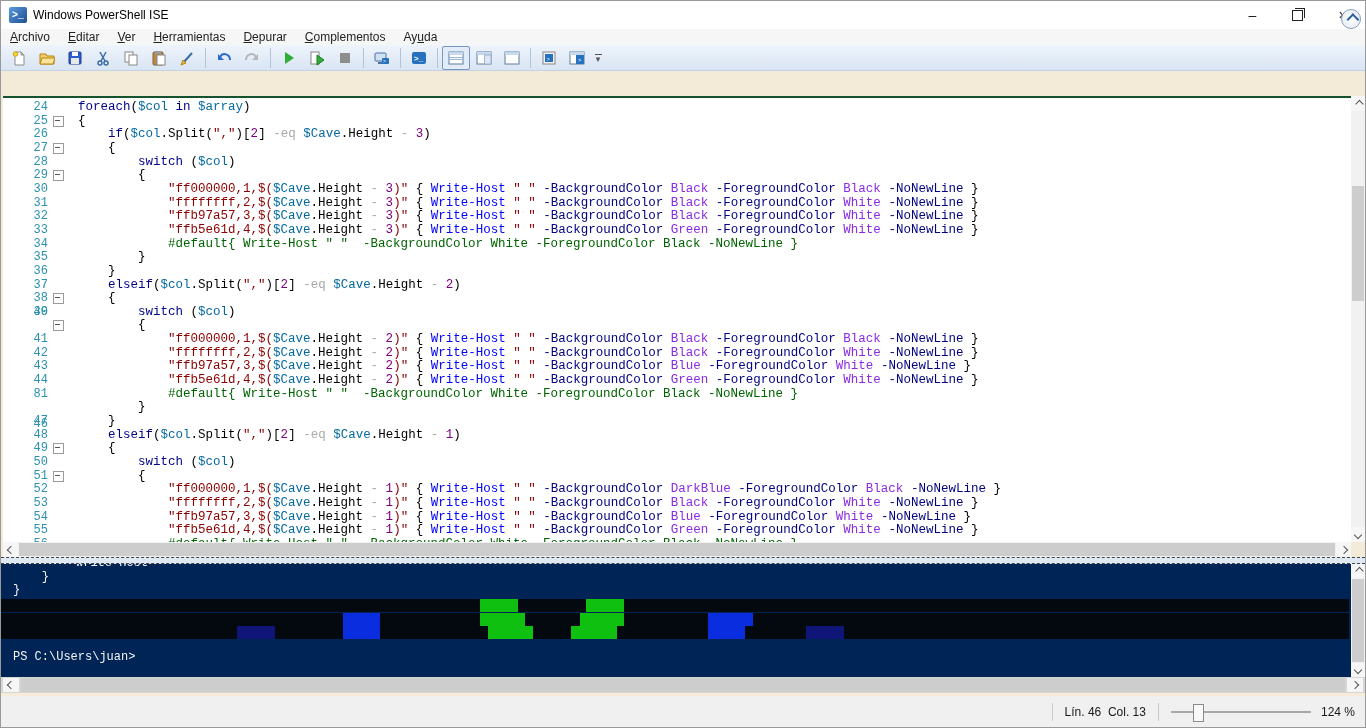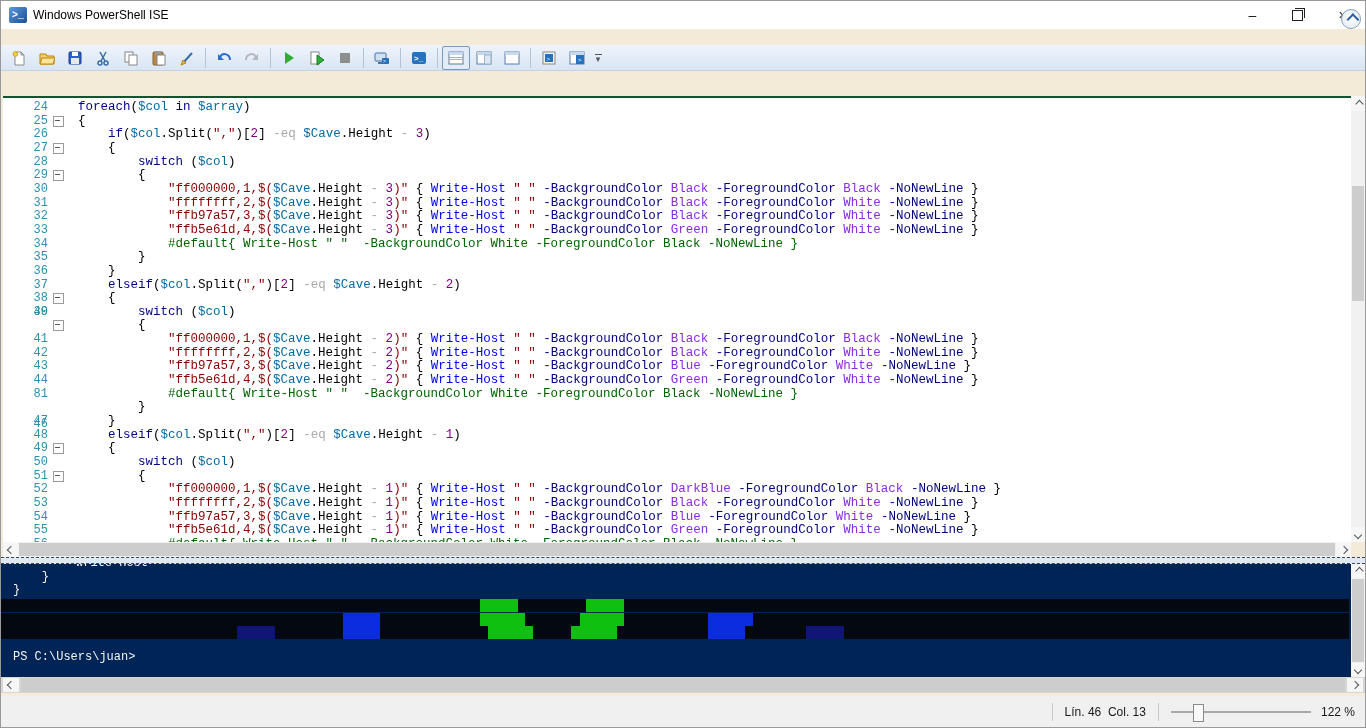--- a/index.html
+++ b/index.html
@@ -97,20 +97,29 @@
     <span class="title-text">Windows PowerShell ISE</span>
     <div class="win-controls">
       <div class="win-btn">–</div>
       <div class="win-btn">
           <span class="restore-glyph"></span>
         </div>
       <div class="win-btn">×</div>
     </div>
   </div>
 
+  <div class="menubar" id="menubar">
+      <span class="menu-item"><u>A</u>rchivo</span>
+      <span class="menu-item"><u>E</u>ditar</span>
+      <span class="menu-item"><u>V</u>er</span>
+      <span class="menu-item"><u>H</u>erramientas</span>
+      <span class="menu-item"><u>D</u>epurar</span>
+      <span class="menu-item"><u>C</u>omplementos</span>
+      <span class="menu-item">Ay<u>u</u>da</span>
+    </div>
 
   <div class="toolbar" id="toolbar">
       <span class="tb-btn">
         <svg width="16" height="16">
           <path d="M4 2h6l3 3v10H4z" fill="#fff" stroke="#8c8c8c"></path>
           <path d="M10 2l3 3h-3z" fill="#dcdcdc" stroke="#8c8c8c"></path>
           <circle cx="4.5" cy="4" r="2.3" fill="#f7d52e" stroke="#c9a227"></circle>
         </svg>
       </span>
       <span class="tb-btn">
@@ -400,16 +409,16 @@
   <div class="cream-strip"></div>
 
   <div class="statusbar">
     <div class="st-sep"></div>
     <span class="pos-label">Lín. 46  Col. 13</span>
     <div class="st-sep"></div>
     <div class="slider">
       <div class="track"></div>
       <div class="thumb"></div>
     </div>
-    <span class="zoom-label">122 %</span>
+    <span class="zoom-label">124 %</span>
   </div>
 
 </div>
 
 </body></html>

